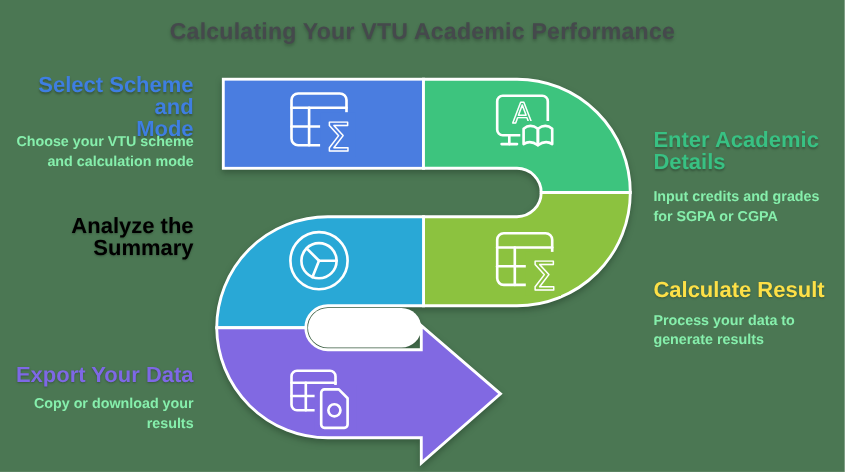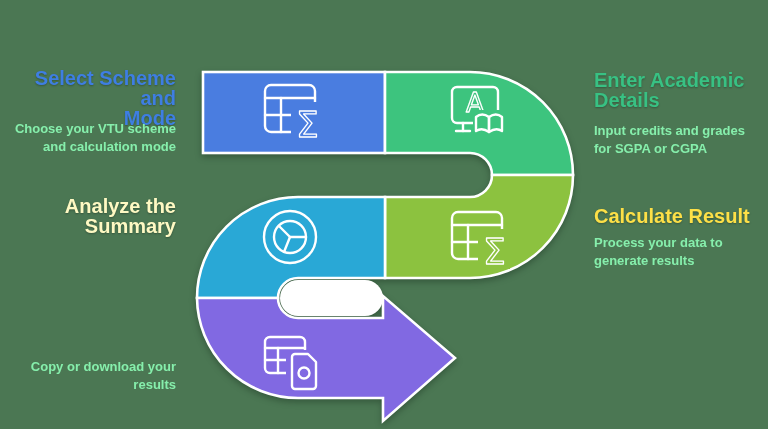--- a/index.html
+++ b/index.html
@@ -32,32 +32,33 @@
   }
   .d{
     position:absolute;
     font-size:13px;
     line-height:18px;
     font-weight:bold;
     white-space:pre-line;
     color:#86efac;
   }
   .left{left:0;width:176px;text-align:right;}
-  .right{left:594px;width:170px;text-align:left;}
+  .right{left:594px;width:170px;text-align:left;margin-top:48px;}
   .c-blue{color:#3e7ee2;}
   .c-green{color:#38c183;}
-  .c-cyan{color:#fef9c3;}
+  .c-cyan{color:#000000;}
   .c-lime{color:#fde047;}
   .c-purple{color:#7e68e6;}
 </style>
 </head>
 <body>
 
 <div class="stage">
 
+  <div class="title">Calculating Your VTU Academic Performance</div>
 
   <svg class="flow" width="768" height="429" viewBox="0 0 768 429">
 
     <g class="ribbon">
 
       <rect x="203" y="72" width="182" height="81" fill="#4a7de0" stroke="#ffffff" stroke-width="2.6"></rect>
 
       <path d="M385,72 L470,72 A103,103 0 0 1 573,175 L492,175 A22,22 0 0 0 470,153 L385,153 Z" fill="#3dc47e" stroke="#ffffff" stroke-width="2.6"></path>
 
       <path d="M385,197 L470,197 A22,22 0 0 0 492,175 L573,175 A103,103 0 0 1 470,278 L385,278 Z" fill="#8cc23f" stroke="#ffffff" stroke-width="2.6"></path>
@@ -129,16 +130,17 @@
   <div class="d right" style="top:122px">Input credits and grades
 for SGPA or CGPA</div>
 
   <div class="h left c-cyan" style="top:196px">Analyze the
 Summary</div>
 
   <div class="h right c-lime" style="top:206px">Calculate Result</div>
   <div class="d right" style="top:234px">Process your data to
 generate results</div>
 
+  <div class="h left c-purple" style="top:331px">Export Your Data</div>
   <div class="d left" style="top:358px">Copy or download your
 results</div>
 
 </div>
 
 </body></html>

